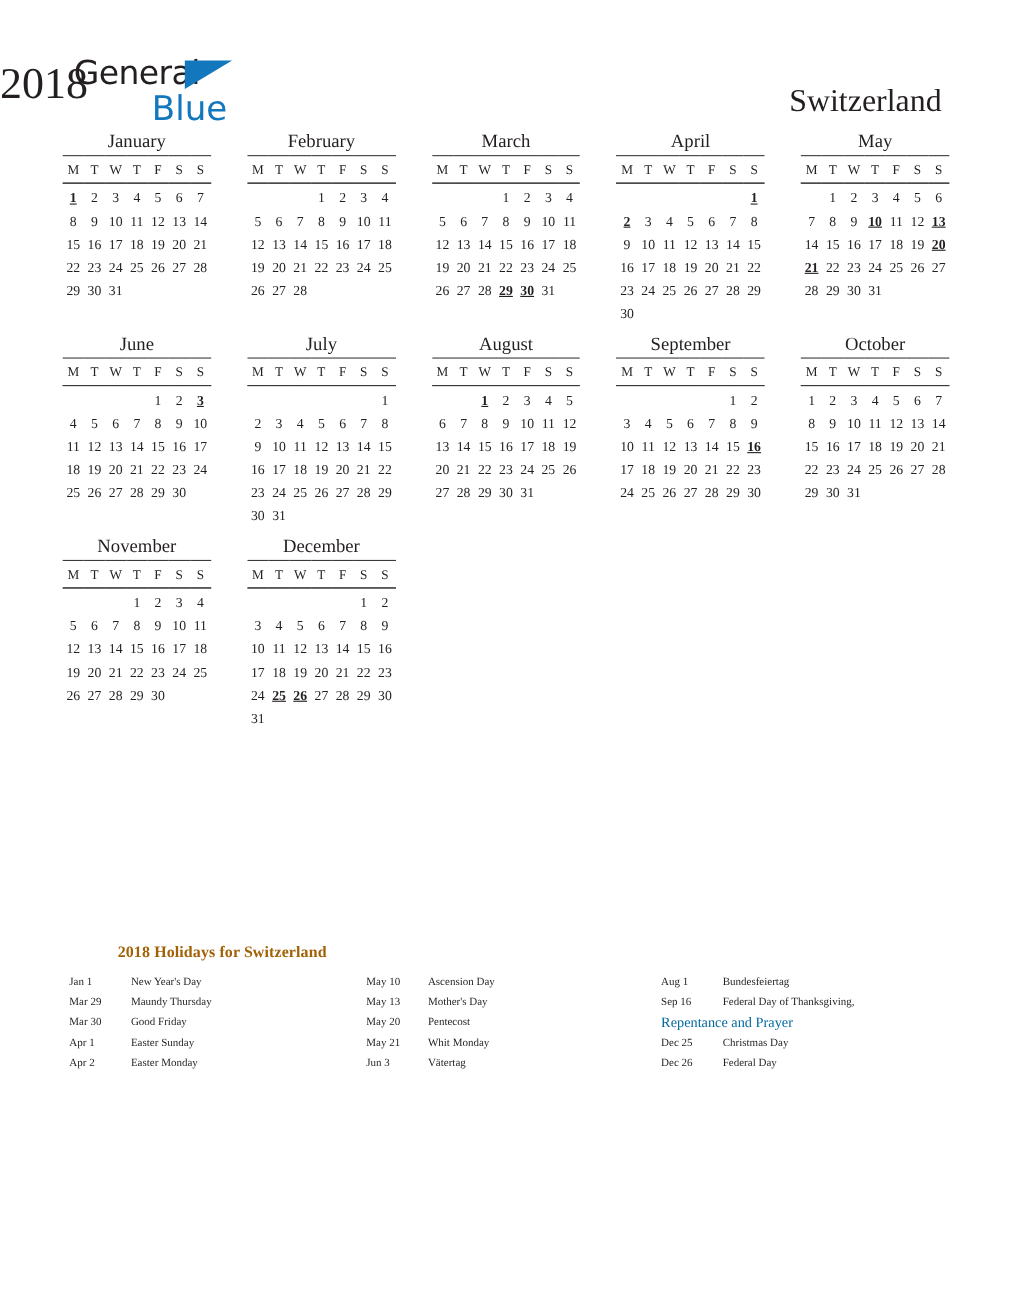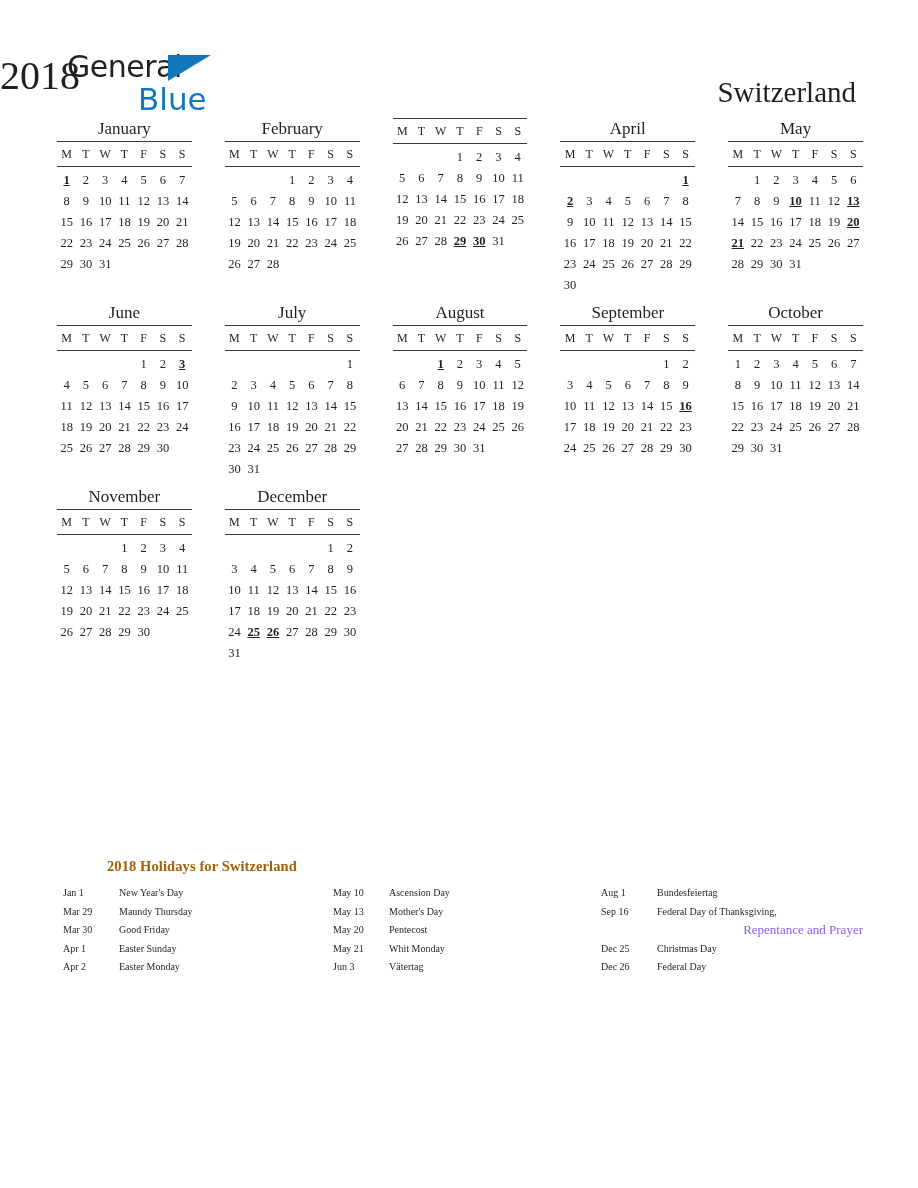--- a/index.html
+++ b/index.html
@@ -162,23 +162,22 @@
     font-size: 10px;
     line-height: 18.5px;
     color: #231f20;
     white-space: nowrap;
   }
   .hdate { width: 56px; flex: none; }
   .hname { flex: 1 1 auto; }
   .hcont {
     font-size: 13px;
     line-height: 18.5px;
-    color: #8b5cf6;
+    color: #0369a1;
     white-space: nowrap;
-    text-align: right;
   }
 </style>
 </head>
 <body>
 
 <div class="header">
 
   <div class="logo">
     <span class="logo-general">General</span>
     <span class="logo-tri"></span>
@@ -328,20 +327,21 @@
             <td class="empty"></td>
             <td class="empty"></td>
             <td class="empty"></td>
             <td class="empty"></td>
             <td class="empty"></td>
           </tr>
         </tbody>
       </table>
     </div>
     <div class="month">
+      <div class="month-name">March</div>
       <table class="cal">
         <thead>
           <tr>
             <th>M</th>
             <th>T</th>
             <th>W</th>
             <th>T</th>
             <th>F</th>
             <th>S</th>
             <th>S</th>

